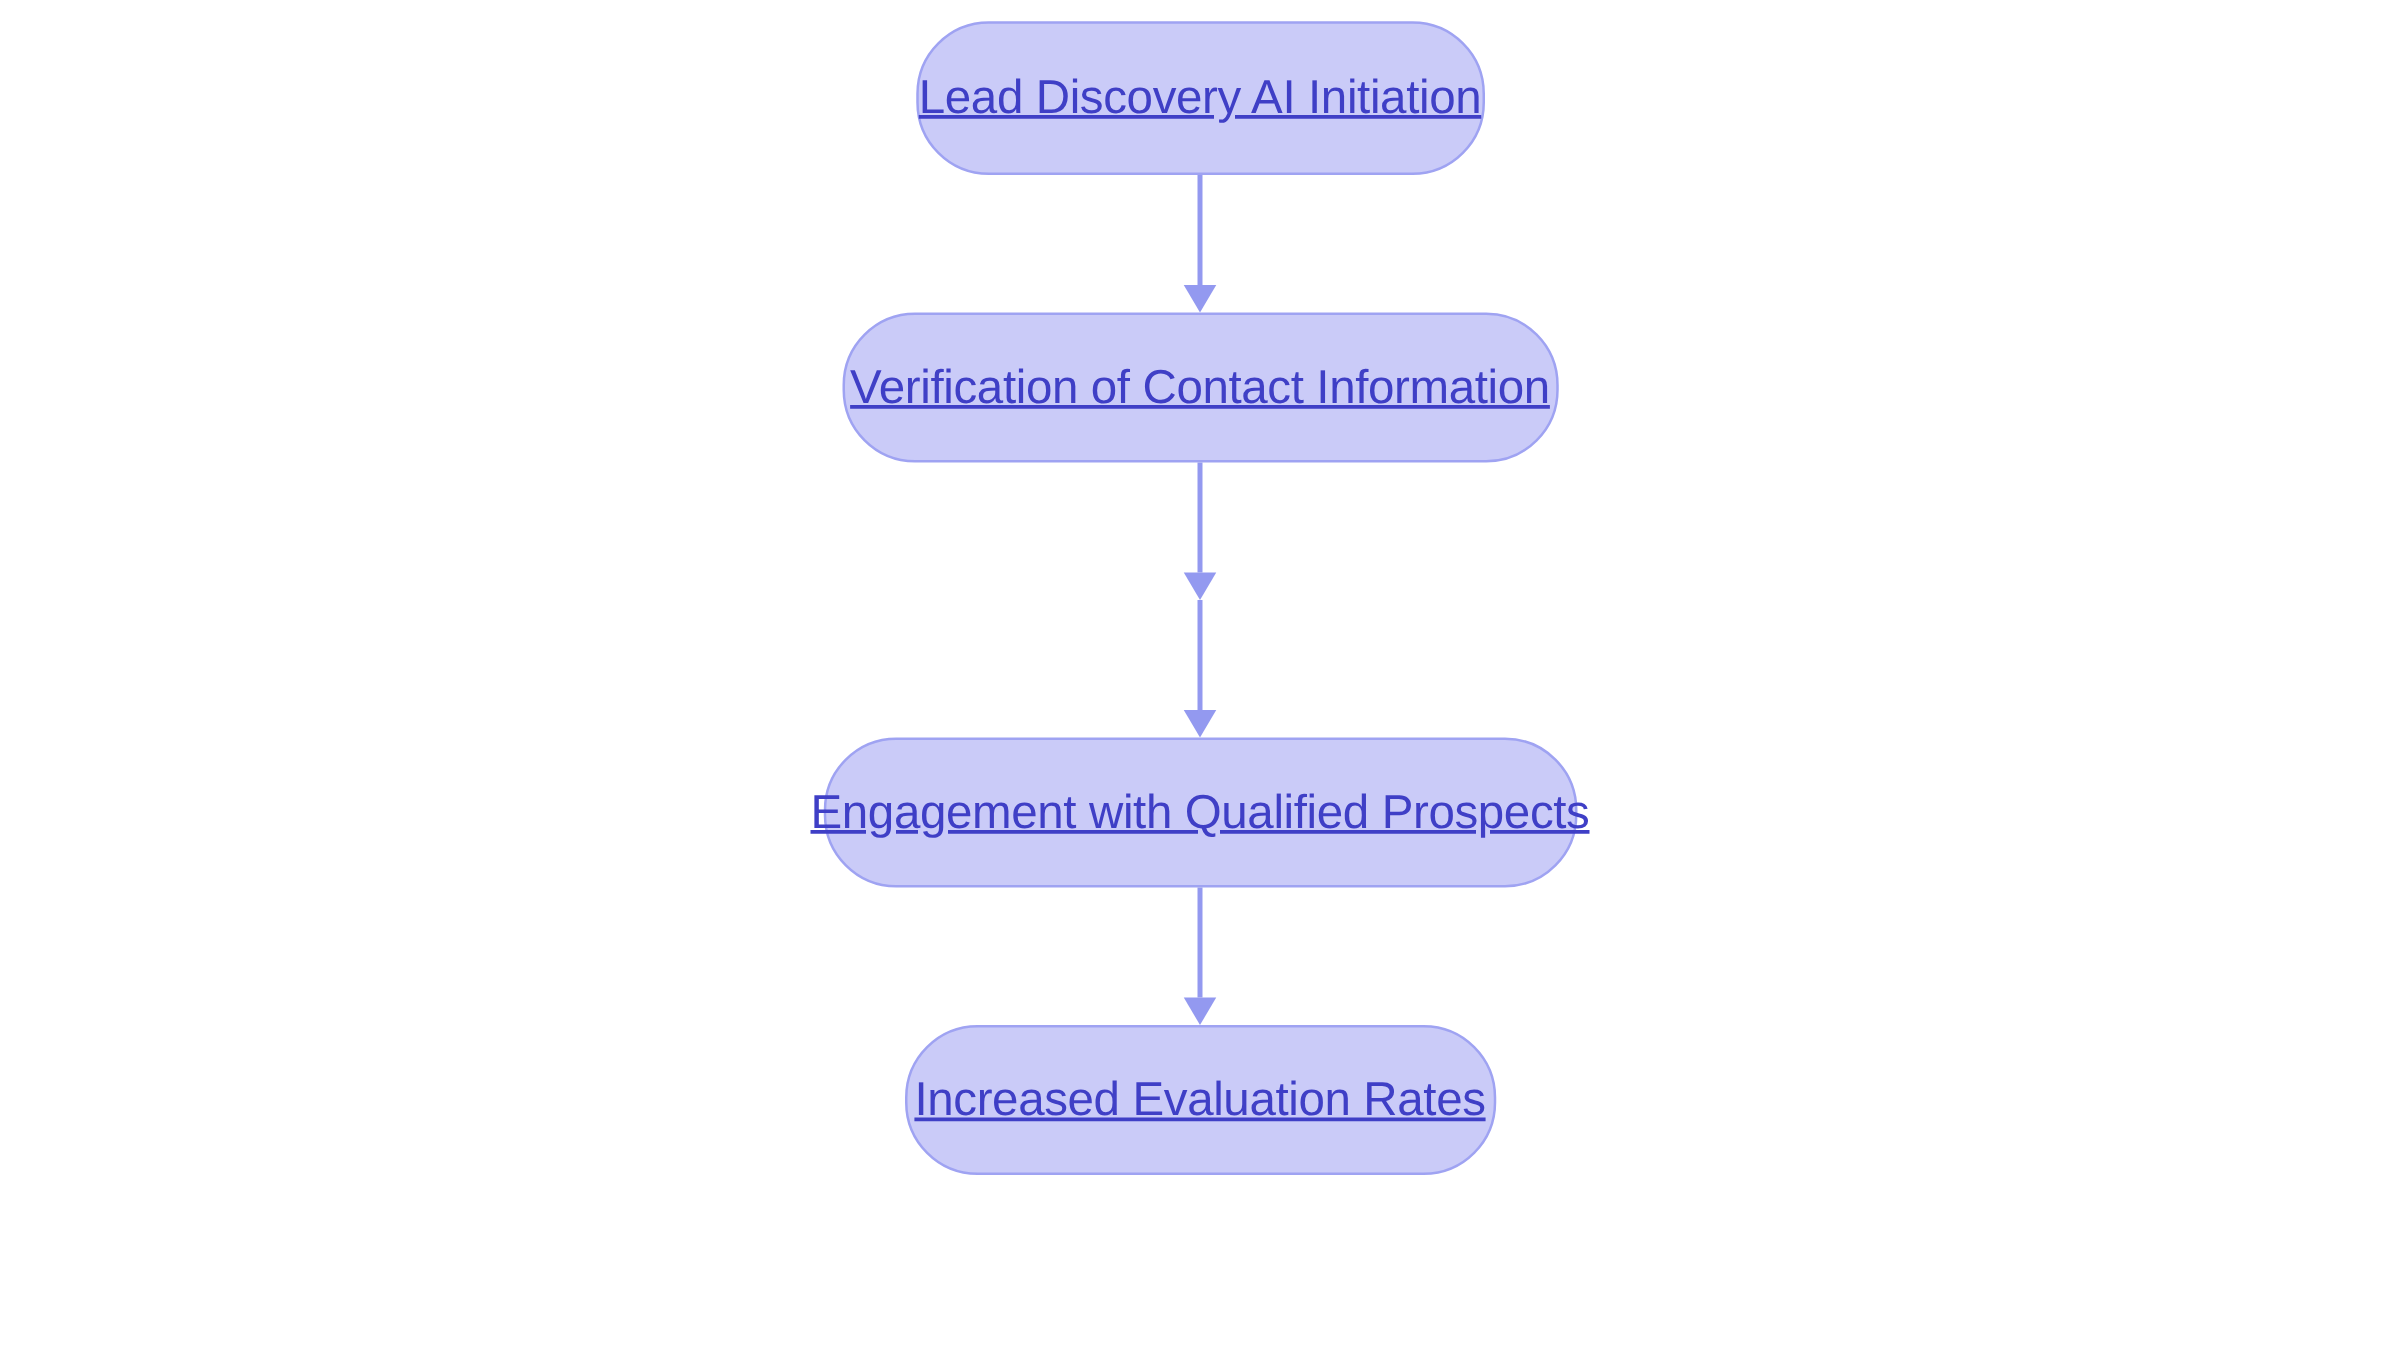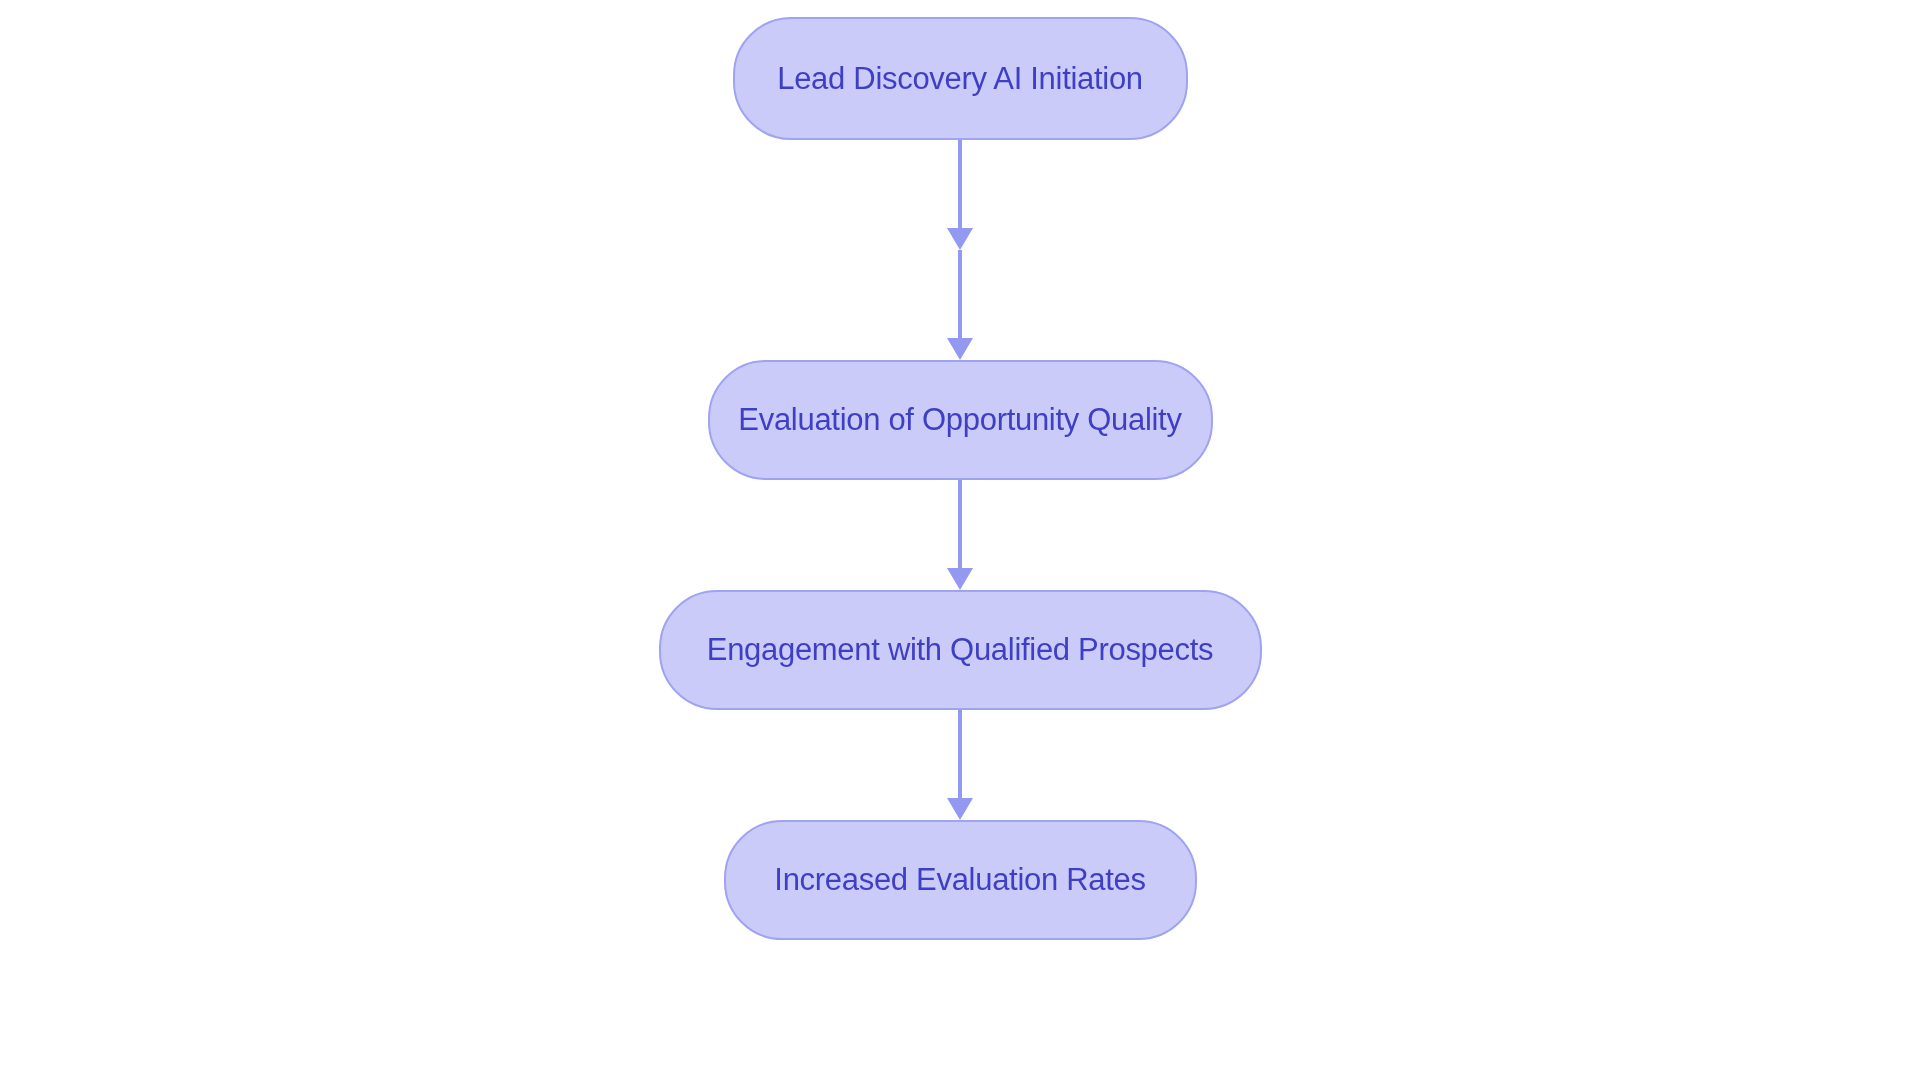--- a/index.html
+++ b/index.html
@@ -29,24 +29,25 @@
     height: 120px;
     background: var(--node-fill);
     border: 2px solid var(--node-border);
     border-radius: 58px;
     display: flex;
     align-items: center;
     justify-content: center;
     flex: 0 0 auto;
   }
   .node-label {
-    font-size: 31px;
+    font-size: 38px;
     letter-spacing: -0.3px;
     color: var(--node-text);
     white-space: nowrap;
+    text-decoration: underline;
   }
   .n1 { width: 455px; height: 123px; }
   .n2 { width: 573px; }
   .n3 { width: 505px; }
   .n4 { width: 603px; }
   .n5 { width: 473px; }
   .arrow {
     height: 110px;
     display: flex;
     flex-direction: column;
@@ -73,29 +74,29 @@
 
   <div class="node n1">
     <span class="node-label">Lead Discovery AI Initiation</span>
   </div>
 
   <div class="arrow">
     <div class="arrow-line"></div>
     <div class="arrow-head"></div>
   </div>
 
+  <div class="node n2">
+    <span class="node-label">Verification of Contact Information</span>
+  </div>
 
   <div class="arrow">
     <div class="arrow-line"></div>
     <div class="arrow-head"></div>
   </div>
 
-  <div class="node n3">
-    <span class="node-label">Evaluation of Opportunity Quality</span>
-  </div>
 
   <div class="arrow">
     <div class="arrow-line"></div>
     <div class="arrow-head"></div>
   </div>
 
   <div class="node n4">
     <span class="node-label">Engagement with Qualified Prospects</span>
   </div>
 

